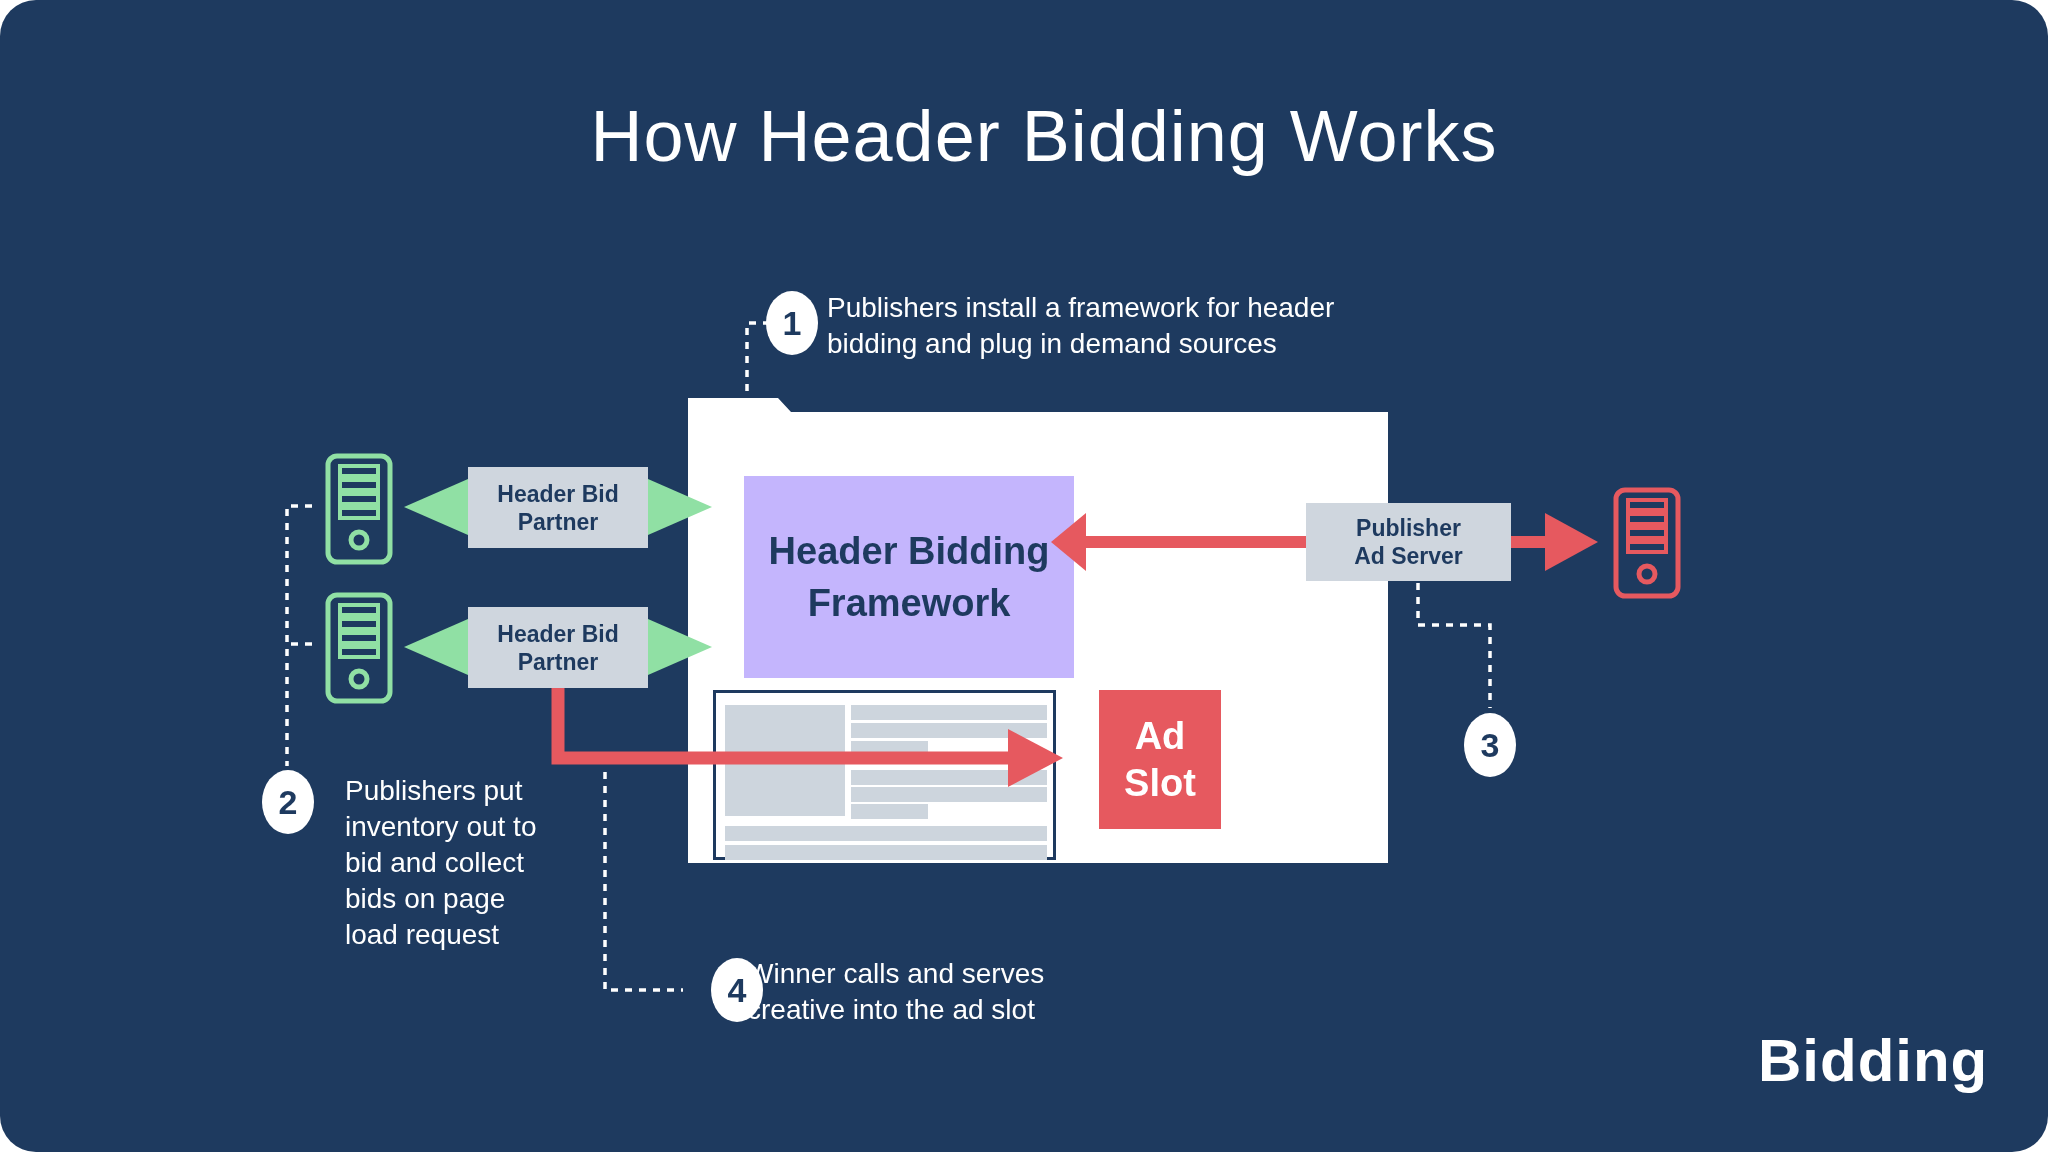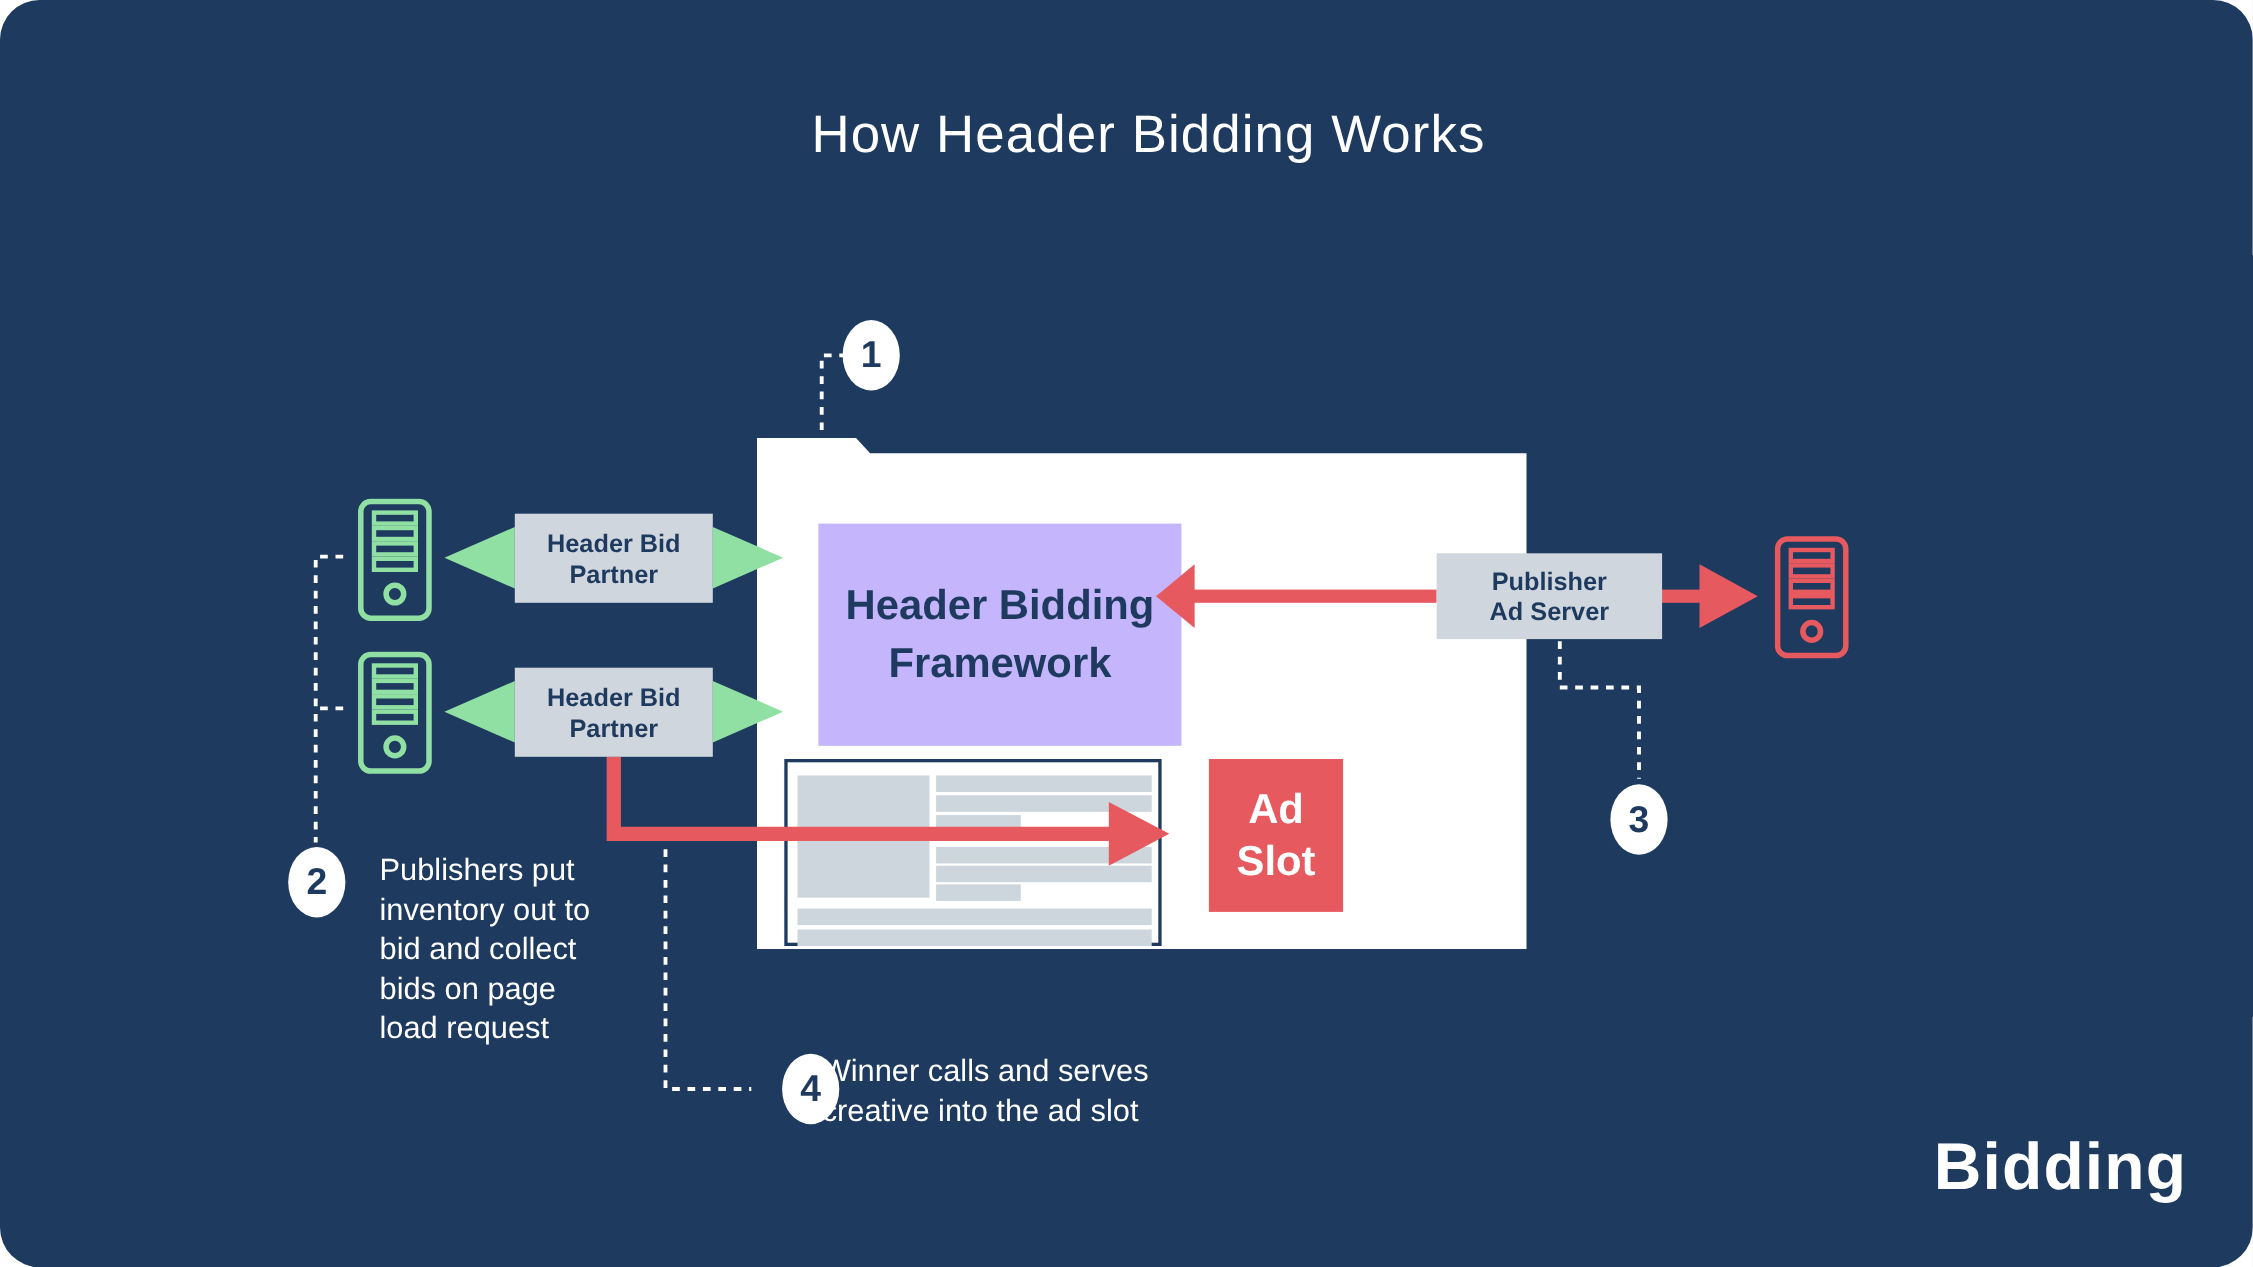--- a/index.html
+++ b/index.html
@@ -7,21 +7,21 @@
   body {
     width:2048px; height:1152px; position:relative;
     font-family:"Liberation Sans", sans-serif;
   }
   .card {
     position:absolute; inset:0; background:#1E3A5F; border-radius:36px;
     overflow:hidden;
   }
   .title {
     position:absolute; left:0; right:0; top:95px; text-align:center;
-    color:#ffffff; font-size:48px; font-weight:400; letter-spacing:1px;
+    color:#ffffff; font-size:72px; font-weight:400; letter-spacing:1px;
     z-index:5;
     margin-left:40px;
   }
   
   .window {
     position:absolute; left:688px; top:398px; width:700px; height:465px;
     background:#ffffff; z-index:1;
     clip-path: polygon(0px 0px, 90px 0px, 103px 14px, 100% 14px, 100% 100%, 0% 100%);
   }
   .framework {
@@ -145,20 +145,22 @@
   <div class="graybox" style="left:468px;top:607px;width:180px;height:81px;">Header Bid
 Partner</div>
   <div class="graybox" style="left:1306px;top:503px;width:205px;height:78px;">Publisher
 Ad Server</div>
 
   <div class="badge" style="left:766px;top:291px;">1</div>
   <div class="badge" style="left:262px;top:770px;">2</div>
   <div class="badge" style="left:1464px;top:713px;">3</div>
   <div class="badge" style="left:711px;top:958px;">4</div>
 
+  <div class="steptext" style="left:827px;top:290px;">Publishers install a framework for header
+bidding and plug in demand sources</div>
   <div class="steptext" style="left:345px;top:773px;">Publishers put
 inventory out to
 bid and collect
 bids on page
 load request</div>
   <div class="steptext" style="left:747px;top:956px;">Winner calls and serves
 creative into the ad slot</div>
 
   <div class="logo">Bidding</div>
 

